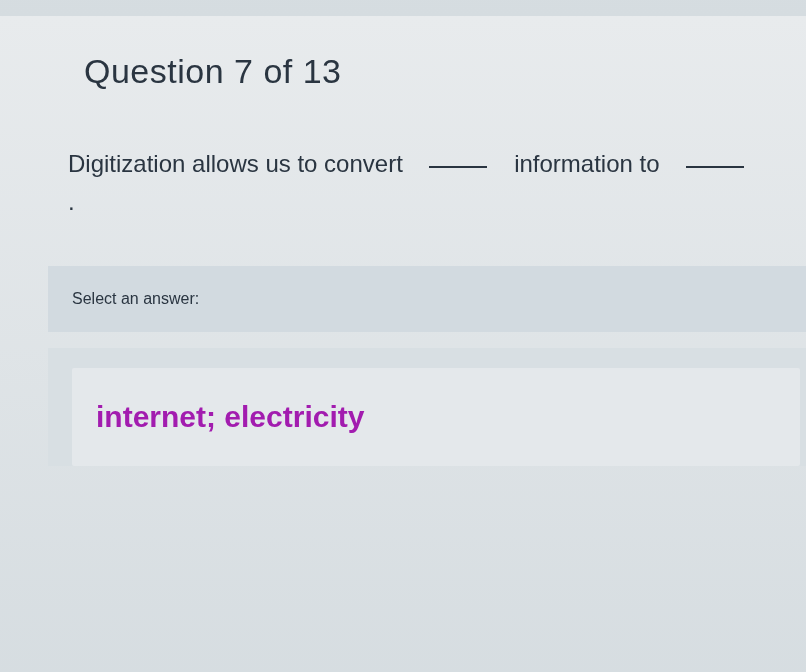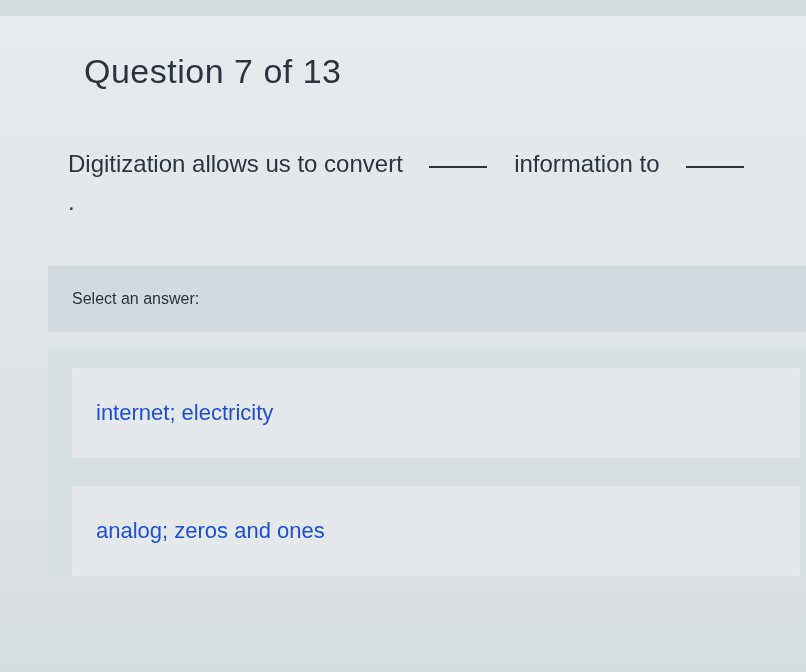--- a/index.html
+++ b/index.html
@@ -56,23 +56,23 @@
     
     .answer-options {
       padding: 12px 0 0 0;
       background: #d8dfe3;
     }
     
     .answer-option {
       background: #e4e8eb;
       margin: 8px 22px 28px 24px;
       padding: 32px 20px 32px 24px;
-      font-size: 22px;
-      font-weight: 400;
-      color: #1d4ed8;
+      font-size: 30px;
+      font-weight: 700;
+      color: #a21caf;
       cursor: pointer;
       border-radius: 2px;
     }
     
     .answer-option:nth-child(3) {
       background: transparent;
       margin-bottom: 0;
     }
   </style>
 </head>
@@ -85,14 +85,13 @@
   <span class="blank"></span>
   <span> information to </span>
   <span class="blank"></span>
   <span>.</span>
 </div>
 
 <div class="select-prompt">Select an answer:</div>
 
 <div class="answer-options">
   <div class="answer-option">internet; electricity</div>
-  <div class="answer-option">analog; zeros and ones</div>
 </div>
 
 </body></html>

